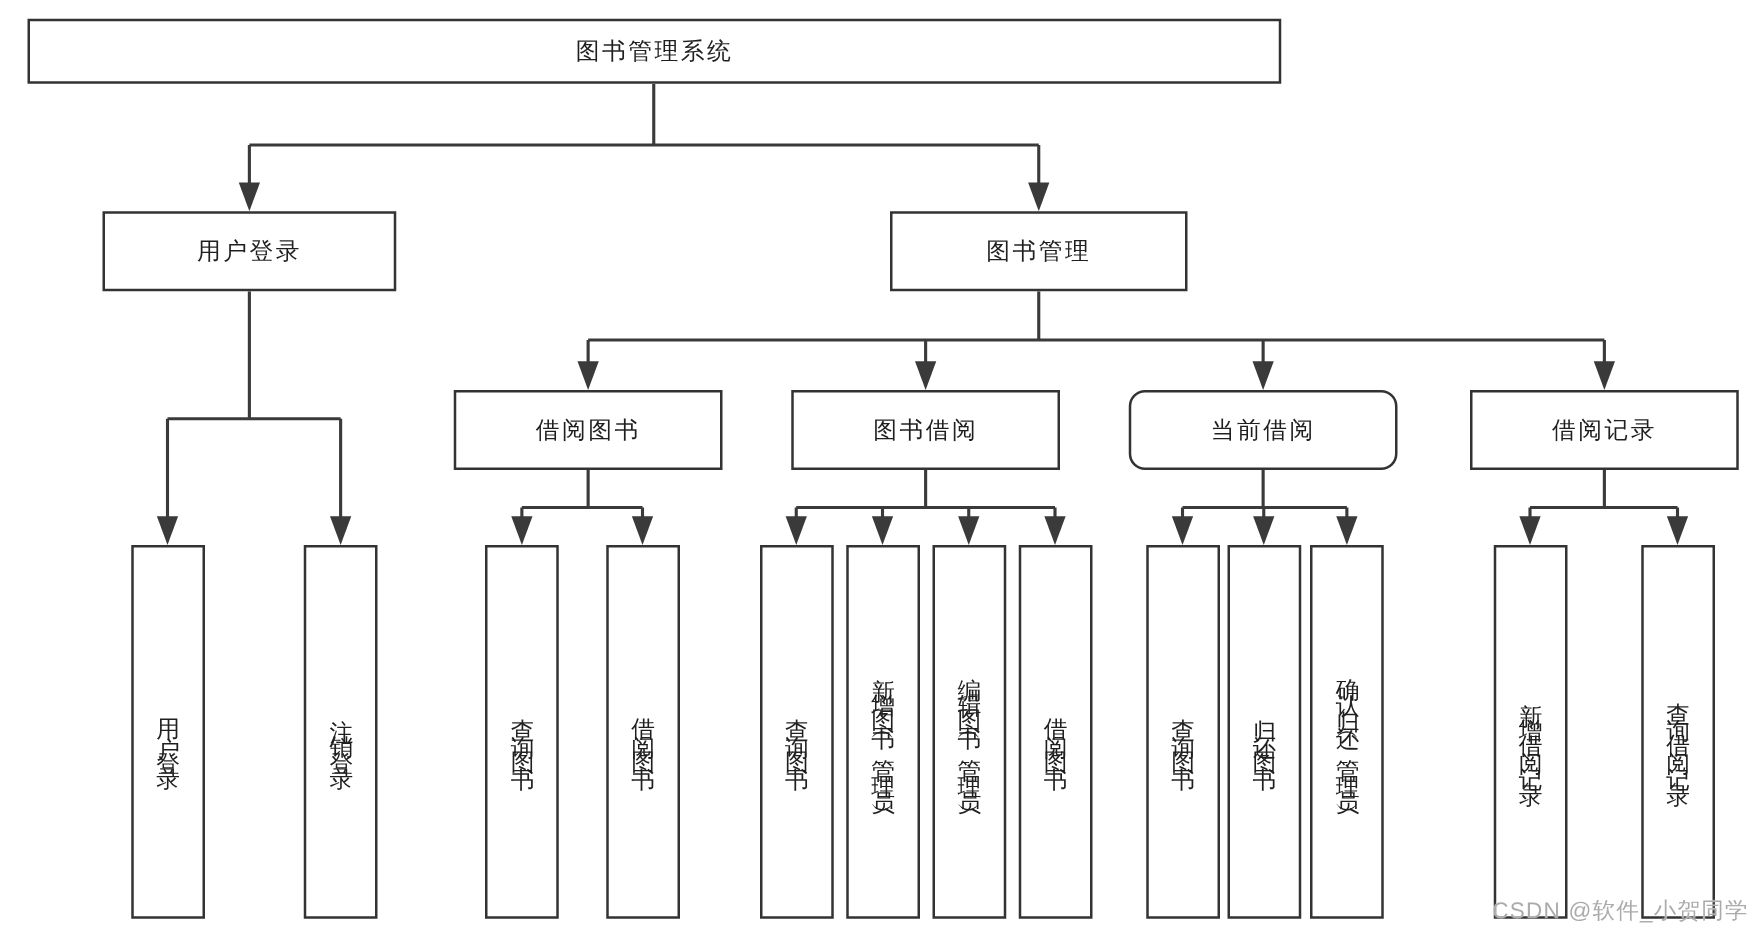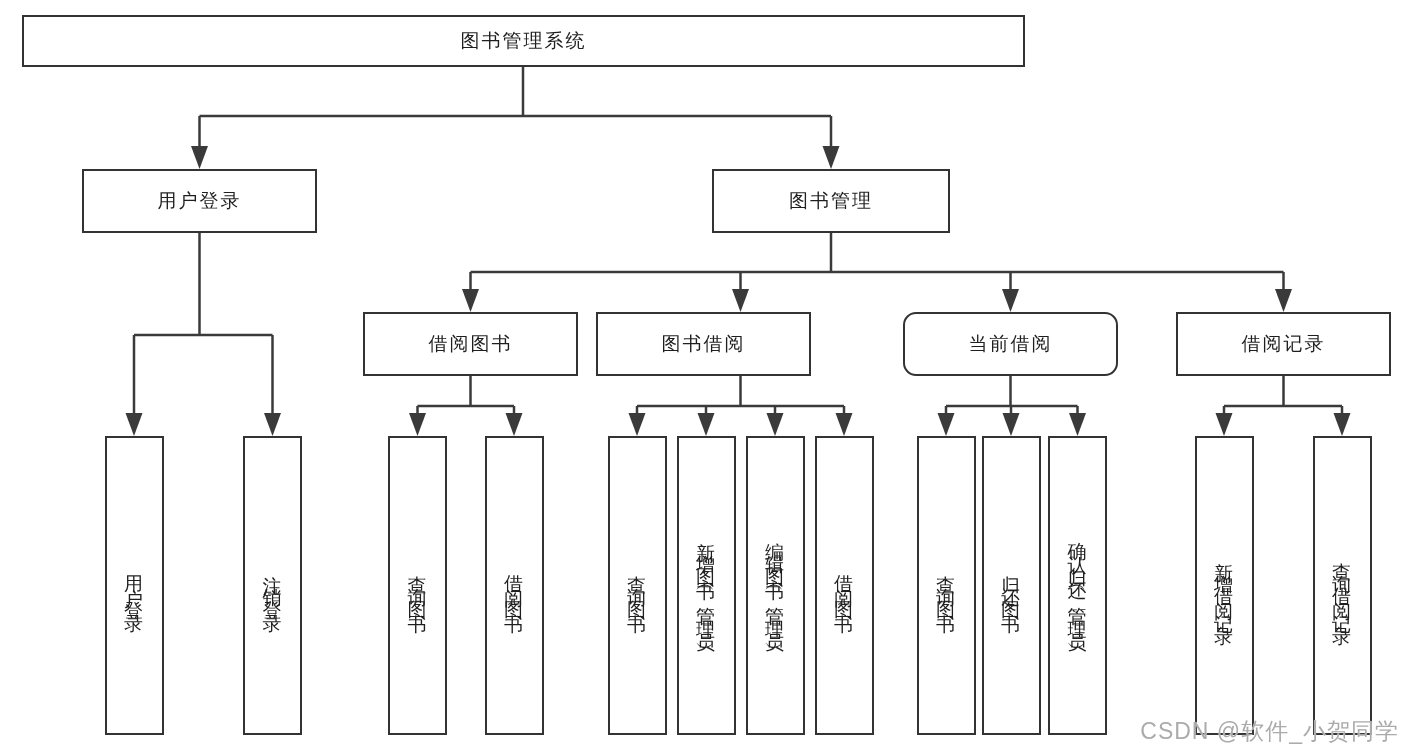--- a/index.html
+++ b/index.html
@@ -30,21 +30,21 @@
     font-size:19px;
     letter-spacing:13px;
     line-height:1;
     white-space:nowrap;
   }
   .lvl2 { }
   .leaf { width:59px; top:436px; height:299px; }
   #watermark {
     position:absolute;
     right:6px; top:716px;
-    font-size:23px;
+    font-size:18px;
     color:#ababab;
     letter-spacing:1px;
     z-index:2;
     text-shadow:0 0 1px #ffffff;
     white-space:nowrap;
   }
 </style>
 </head>
 <body>
 
@@ -119,21 +119,21 @@
   <div class="box lvl2" style="left:82px; top:169px; width:235px; height:64px;">
     <span class="h-label">用户登录</span>
   </div>
   <div class="box lvl2" style="left:712px; top:169px; width:238px; height:64px;justify-content:center;">
     <span class="h-label">图书管理</span>
   </div>
 
   <div class="box" style="left:363px; top:312px; width:215px; height:64px;">
     <span class="h-label">借阅图书</span>
   </div>
-  <div class="box" style="left:596px; top:312px; width:215px; height:64px;">
+  <div class="box" style="left:633px; top:312px; width:215px; height:64px;">
     <span class="h-label">图书借阅</span>
   </div>
   <div class="box" style="left:903px; top:312px; width:215px; height:64px;border-radius:13px;">
     <span class="h-label">当前借阅</span>
   </div>
   <div class="box" style="left:1176px; top:312px; width:215px; height:64px;">
     <span class="h-label">借阅记录</span>
   </div>
 
   <div class="box leaf" style="left:104.5px;">

